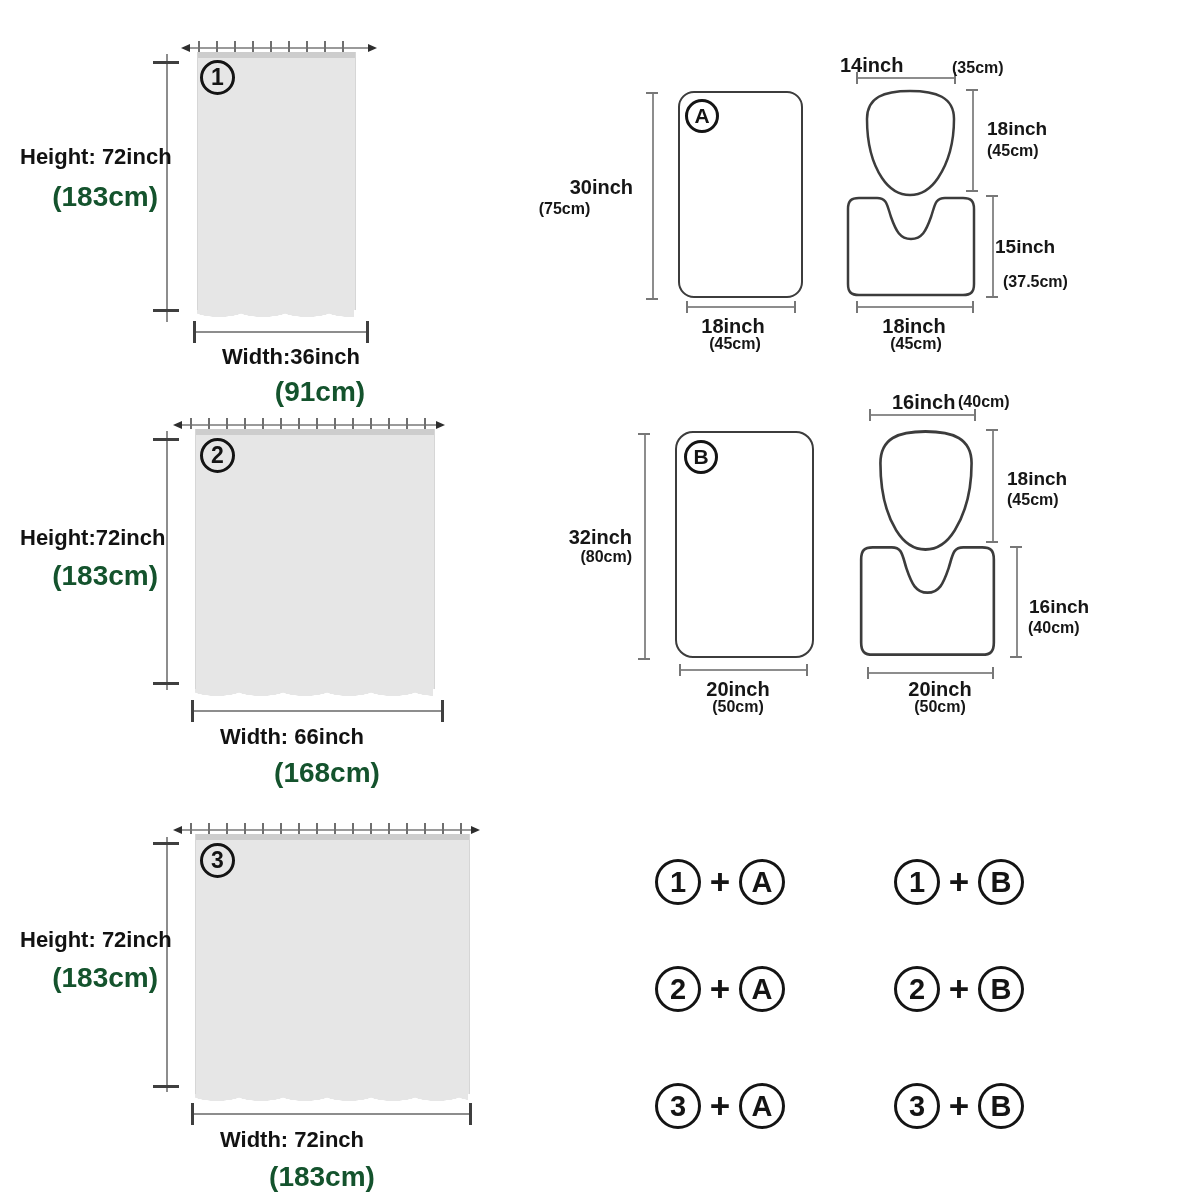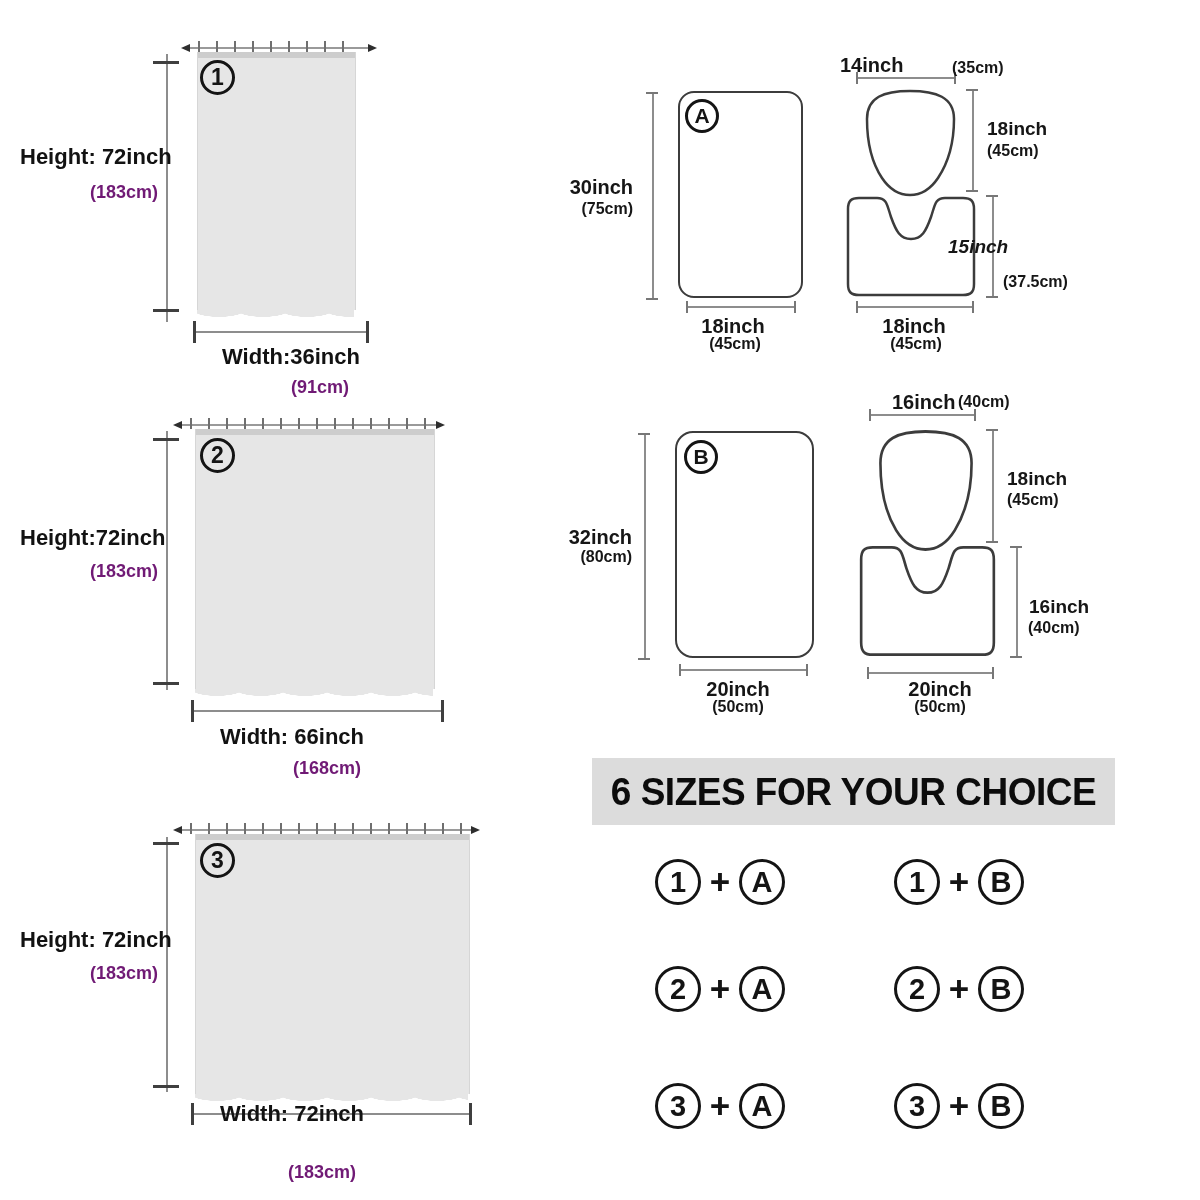--- a/index.html
+++ b/index.html
@@ -22,21 +22,21 @@
   
   .vline{position:absolute;width:2px;background:#8d8d8d;}
   .hline{position:absolute;height:2px;background:#8d8d8d;}
   .hcap{position:absolute;height:3px;width:26px;background:#3f3f3f;}
   .vcap{position:absolute;width:3px;height:22px;background:#3f3f3f;}
   .hcap-s{position:absolute;height:2px;width:12px;background:#777;}
   .vcap-s{position:absolute;width:2px;height:12px;background:#777;}
 
   
   .lbl{position:absolute;font-weight:700;font-size:22px;line-height:1;color:#121212;white-space:nowrap;}
-  .lbl-cm{position:absolute;font-weight:700;font-size:18px;line-height:1;color:#701a75;white-space:nowrap;}
+  .lbl-cm{position:absolute;font-weight:700;font-size:28px;line-height:1;color:#14532d;white-space:nowrap;}
   .slbl{position:absolute;font-weight:700;font-size:20px;line-height:1;color:#161616;white-space:nowrap;}
   .slbl-cm{position:absolute;font-weight:700;font-size:16px;line-height:1;color:#161616;white-space:nowrap;}
   .t-right{text-align:right;}
   .t-center{text-align:center;}
 
   
   .circ{position:absolute;box-sizing:border-box;width:35px;height:35px;border:3px solid #141414;border-radius:50%;
         background:transparent;display:flex;align-items:center;justify-content:center;
         font-weight:700;font-size:23px;color:#141414;}
   .combo{position:absolute;display:flex;align-items:center;gap:6px;}
@@ -125,35 +125,35 @@
 
     <div class="vline" style="left:166px;top:837px;height:255px;"></div>
     <div class="hcap" style="left:153px;top:842px;"></div>
     <div class="hcap" style="left:153px;top:1085px;"></div>
     <div class="lbl t-right" style="left:20px;top:929px;width:143px;">Height: 72inch</div>
     <div class="lbl-cm t-right" style="left:20px;top:964px;width:138px;">(183cm)</div>
 
     <div class="hline" style="left:193px;top:1113px;width:278px;"></div>
     <div class="vcap" style="left:191px;top:1103px;"></div>
     <div class="vcap" style="left:469px;top:1103px;"></div>
-    <div class="lbl t-center" style="left:217px;top:1103px;width:150px;">Width: 72inch</div>
+    <div class="lbl t-center" style="left:217px;top:1129px;width:150px;">Width: 72inch</div>
     <div class="lbl-cm t-center" style="left:247px;top:1163px;width:150px;">(183cm)</div>
   </div>
 
   <div>
     <div class="mat" style="left:678px;top:91px;width:125px;height:207px;border-radius:16px;"></div>
     <div class="circ" style="left:685px;top:99px;width:34px;height:34px;font-size:21px;">
         <span>A</span>
       </div>
 
     <div class="vline" style="left:652px;top:92px;height:208px;width:1.5px;"></div>
     <div class="hcap-s" style="left:646px;top:92px;"></div>
     <div class="hcap-s" style="left:646px;top:298px;"></div>
     <div class="slbl t-right" style="left:560px;top:177px;width:73px;">30inch</div>
-    <div class="slbl-cm t-right" style="left:560px;top:201px;width:73px;">(75cm)</div>
+    <div class="slbl-cm t-right" style="left:528px;top:201px;width:73px;text-align:center;">(75cm)</div>
 
     <div class="hline" style="left:687px;top:306px;width:108px;height:1.5px;"></div>
     <div class="vcap-s" style="left:686px;top:301px;"></div>
     <div class="vcap-s" style="left:794px;top:301px;"></div>
     <div class="slbl t-center" style="left:693px;top:316px;width:80px;">18inch</div>
     <div class="slbl-cm t-center" style="left:695px;top:336px;width:80px;">(45cm)</div>
 
     <svg class="shape" style="left:858px;top:87px;" width="105" height="112" viewBox="0 0 105 112" preserveAspectRatio="none">
       <path d="M9,32 C9,10 26,4 52,4 C78,4 96,10 96,32 C96,55 90,76 80,91 C72,103 63,108 52,108 C41,108 32,103 24,91 C14,76 9,55 9,32 Z"></path>
     </svg>
@@ -168,21 +168,21 @@
     <div class="hcap-s" style="left:966px;top:190px;"></div>
     <div class="slbl" style="left:987px;top:119px;font-size:19px;">18inch</div>
     <div class="slbl-cm" style="left:987px;top:143px;">(45cm)</div>
 
     <svg class="shape" style="left:845px;top:195px;" width="132" height="103" viewBox="0 0 132 103" preserveAspectRatio="none">
       <path d="M14,3 H32 C42,3 42,10 46,22 C51,36 55,44 66,44 C77,44 81,36 86,22 C90,10 90,3 100,3 H118 C126,3 129,6 129,14 V89 C129,97 126,100 118,100 H14 C6,100 3,97 3,89 V14 C3,6 6,3 14,3 Z"></path>
     </svg>
     <div class="vline" style="left:992px;top:195px;height:103px;width:1.5px;"></div>
     <div class="hcap-s" style="left:986px;top:195px;"></div>
     <div class="hcap-s" style="left:986px;top:296px;"></div>
-    <div class="slbl" style="left:948px;top:237px;font-size:19px;font-style:italic;">15inch</div>
+    <div class="slbl" style="left:995px;top:237px;font-size:19px;">15inch</div>
     <div class="slbl-cm" style="left:1003px;top:274px;">(37.5cm)</div>
 
     <div class="hline" style="left:857px;top:306px;width:116px;height:1.5px;"></div>
     <div class="vcap-s" style="left:856px;top:301px;"></div>
     <div class="vcap-s" style="left:972px;top:301px;"></div>
     <div class="slbl t-center" style="left:874px;top:316px;width:80px;">18inch</div>
     <div class="slbl-cm t-center" style="left:876px;top:336px;width:80px;">(45cm)</div>
   </div>
 
   <div>
@@ -227,23 +227,20 @@
     <div class="slbl" style="left:1029px;top:597px;font-size:19px;">16inch</div>
     <div class="slbl-cm" style="left:1028px;top:620px;">(40cm)</div>
 
     <div class="hline" style="left:868px;top:672px;width:125px;height:1.5px;"></div>
     <div class="vcap-s" style="left:867px;top:667px;"></div>
     <div class="vcap-s" style="left:992px;top:667px;"></div>
     <div class="slbl t-center" style="left:900px;top:679px;width:80px;">20inch</div>
     <div class="slbl-cm t-center" style="left:900px;top:699px;width:80px;">(50cm)</div>
   </div>
 
-  <div class="banner">
-    <span>6 SIZES FOR YOUR CHOICE</span>
-  </div>
 
   <div class="combo" style="left:655px;top:859px;">
     <div class="c">
         <span>1</span>
       </div>
     <div class="p">+</div>
     <div class="c">
         <span>A</span>
       </div>
   </div>

